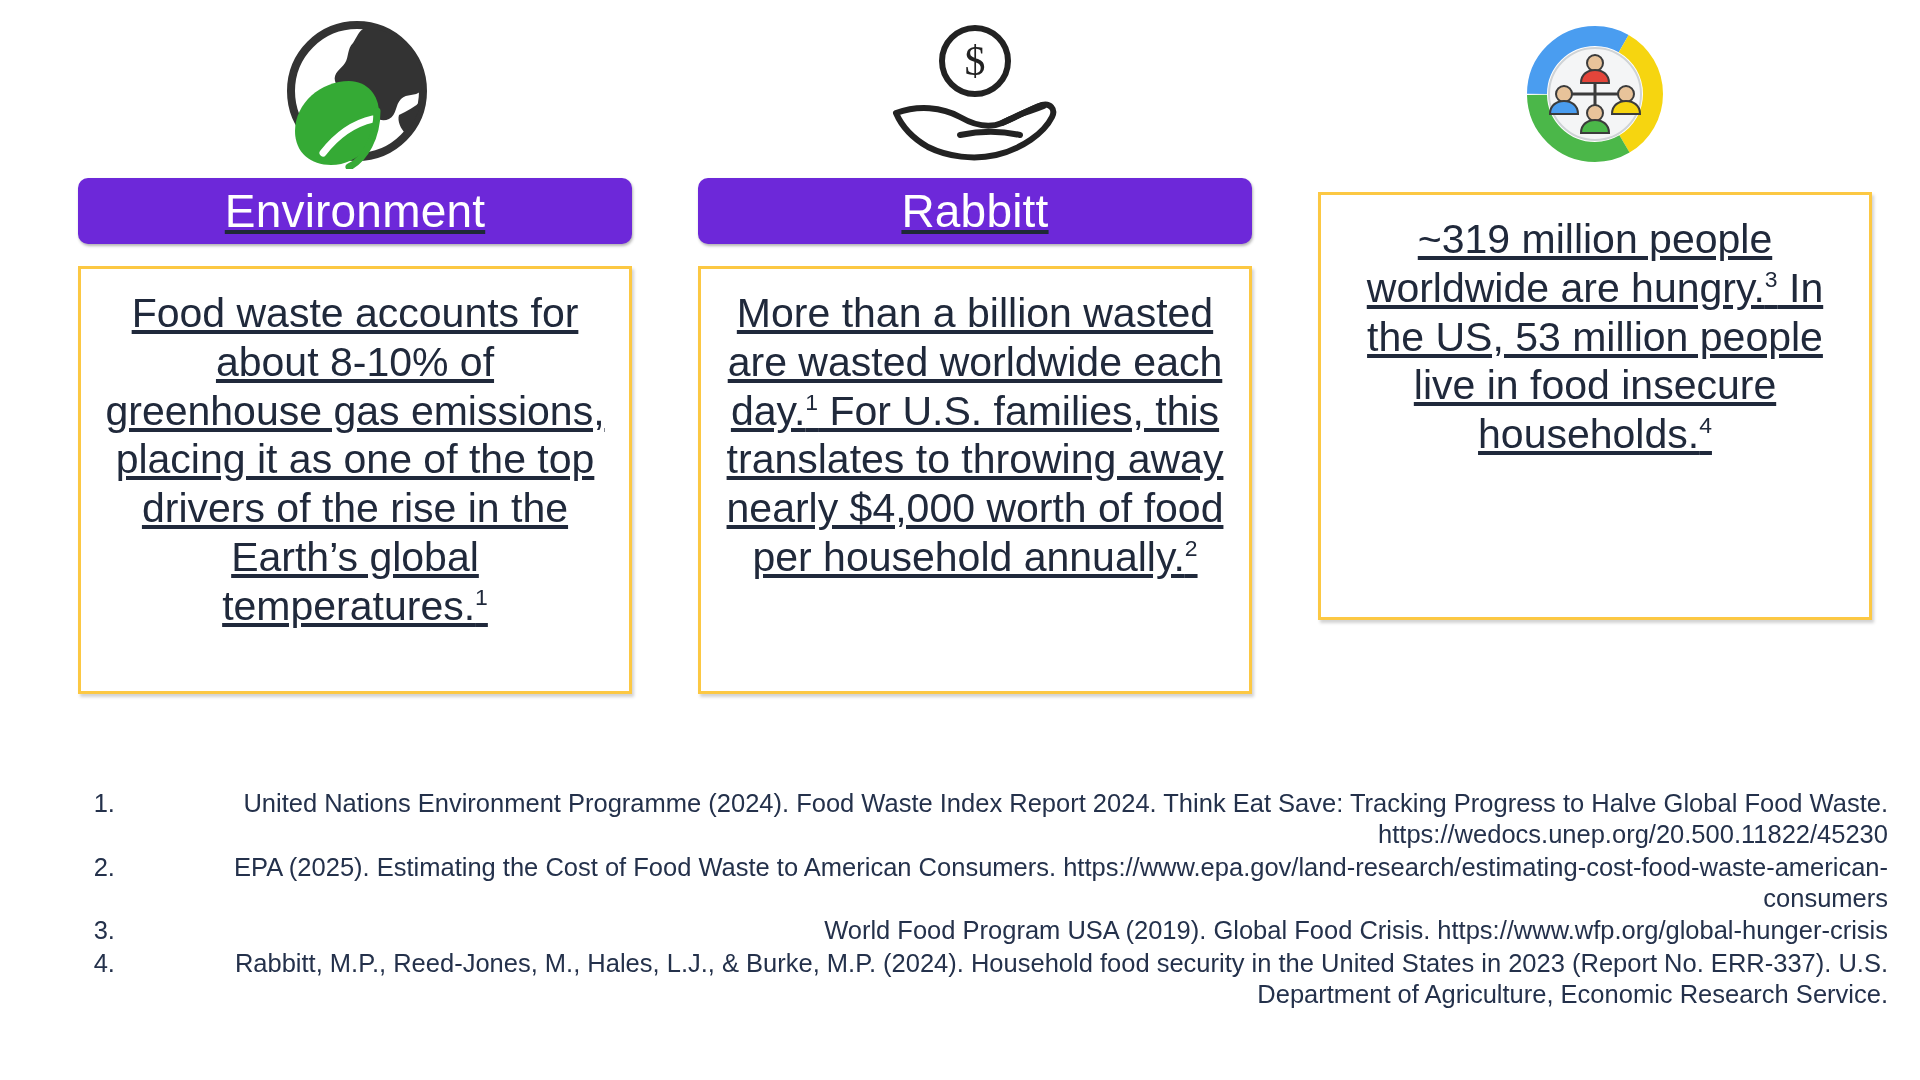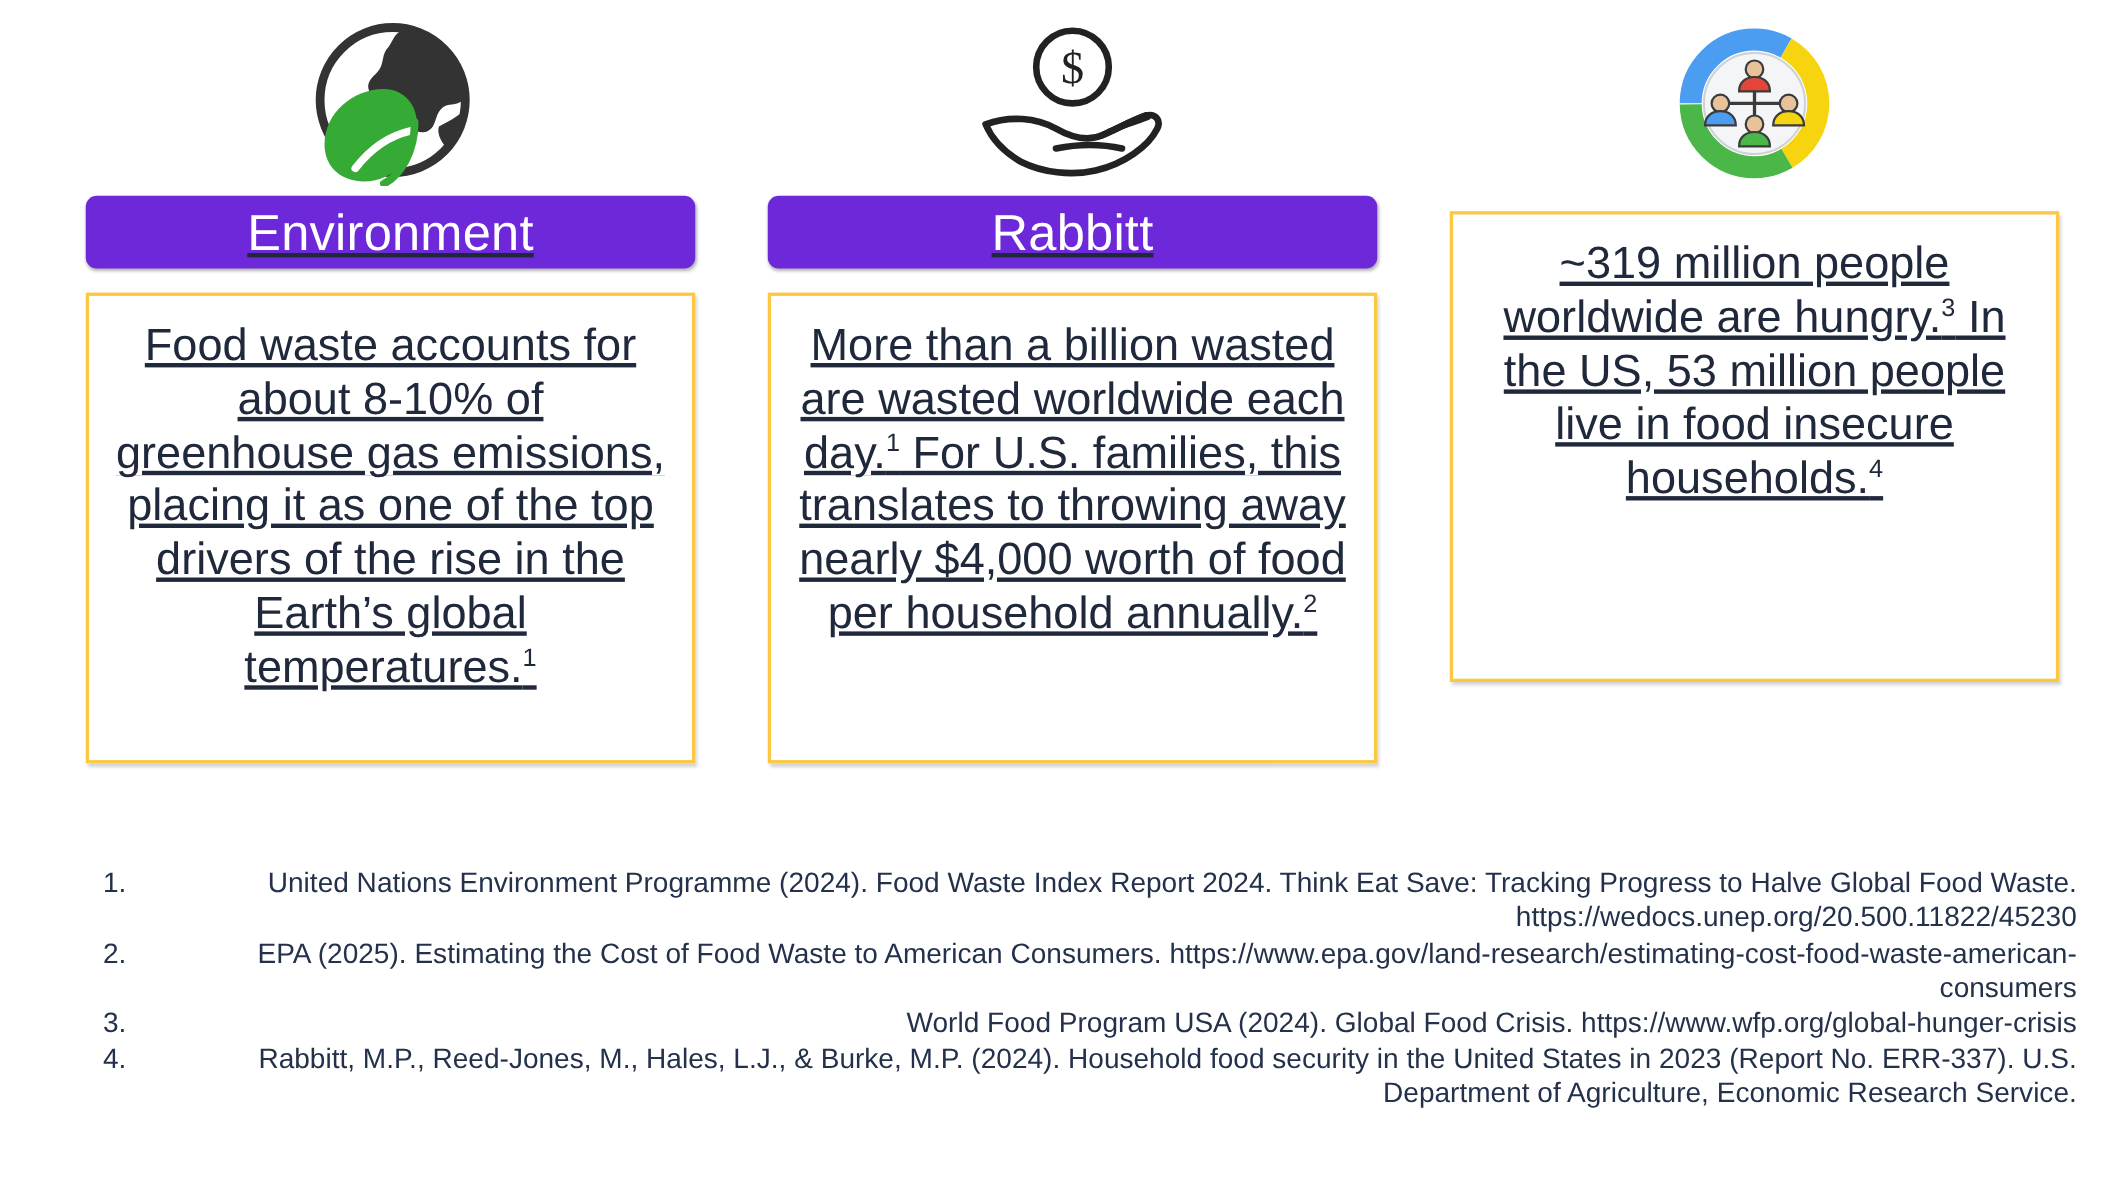--- a/index.html
+++ b/index.html
@@ -193,16 +193,16 @@
       <p class="fact-text"><span>~319 million people worldwide are hungry.</span><sup>3</sup><span> In the US, 53 million people live in food insecure households.</span><sup>4</sup></p>
     </div>
   </div>
 
 </div>
 
 <div class="references">
   <ol>
     <li>United Nations Environment Programme (2024). Food Waste Index Report 2024. Think Eat Save: Tracking Progress to Halve Global Food Waste. https://wedocs.unep.org/20.500.11822/45230</li>
     <li>EPA (2025). Estimating the Cost of Food Waste to American Consumers. https://www.epa.gov/land-research/estimating-cost-food-waste-american-consumers</li>
-    <li>World Food Program USA (2024). Global Food Crisis. https://www.wfp.org/global-hunger-crisis</li>
+    <li>World Food Program USA (2019). Global Food Crisis. https://www.wfp.org/global-hunger-crisis</li>
     <li>Rabbitt, M.P., Reed-Jones, M., Hales, L.J., &amp; Burke, M.P. (2024). Household food security in the United States in 2023 (Report No. ERR-337). U.S. Department of Agriculture, Economic Research Service.</li>
   </ol>
 </div>
 
 </body></html>

